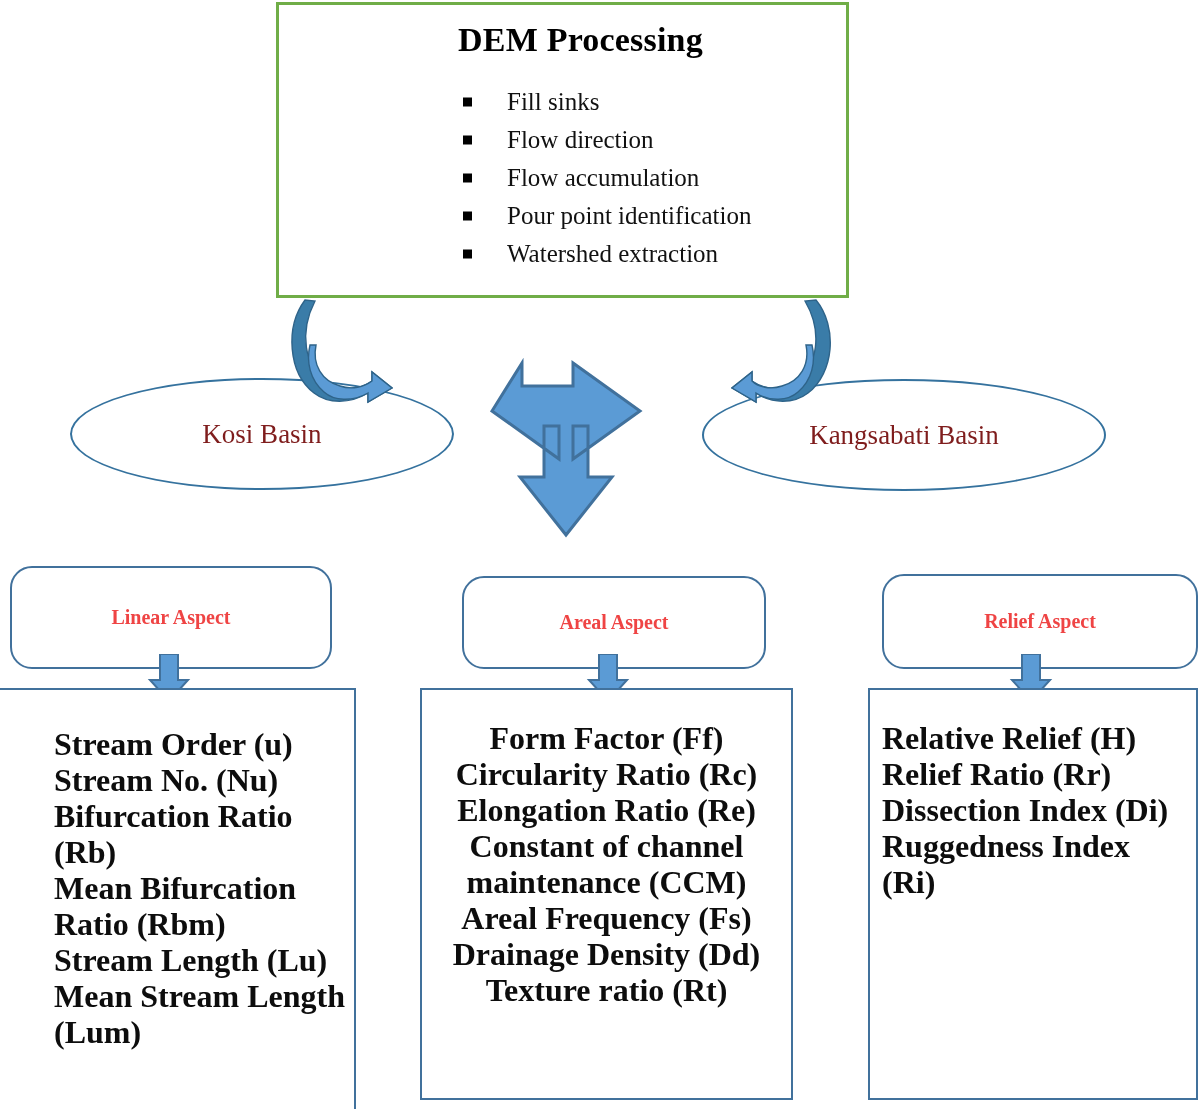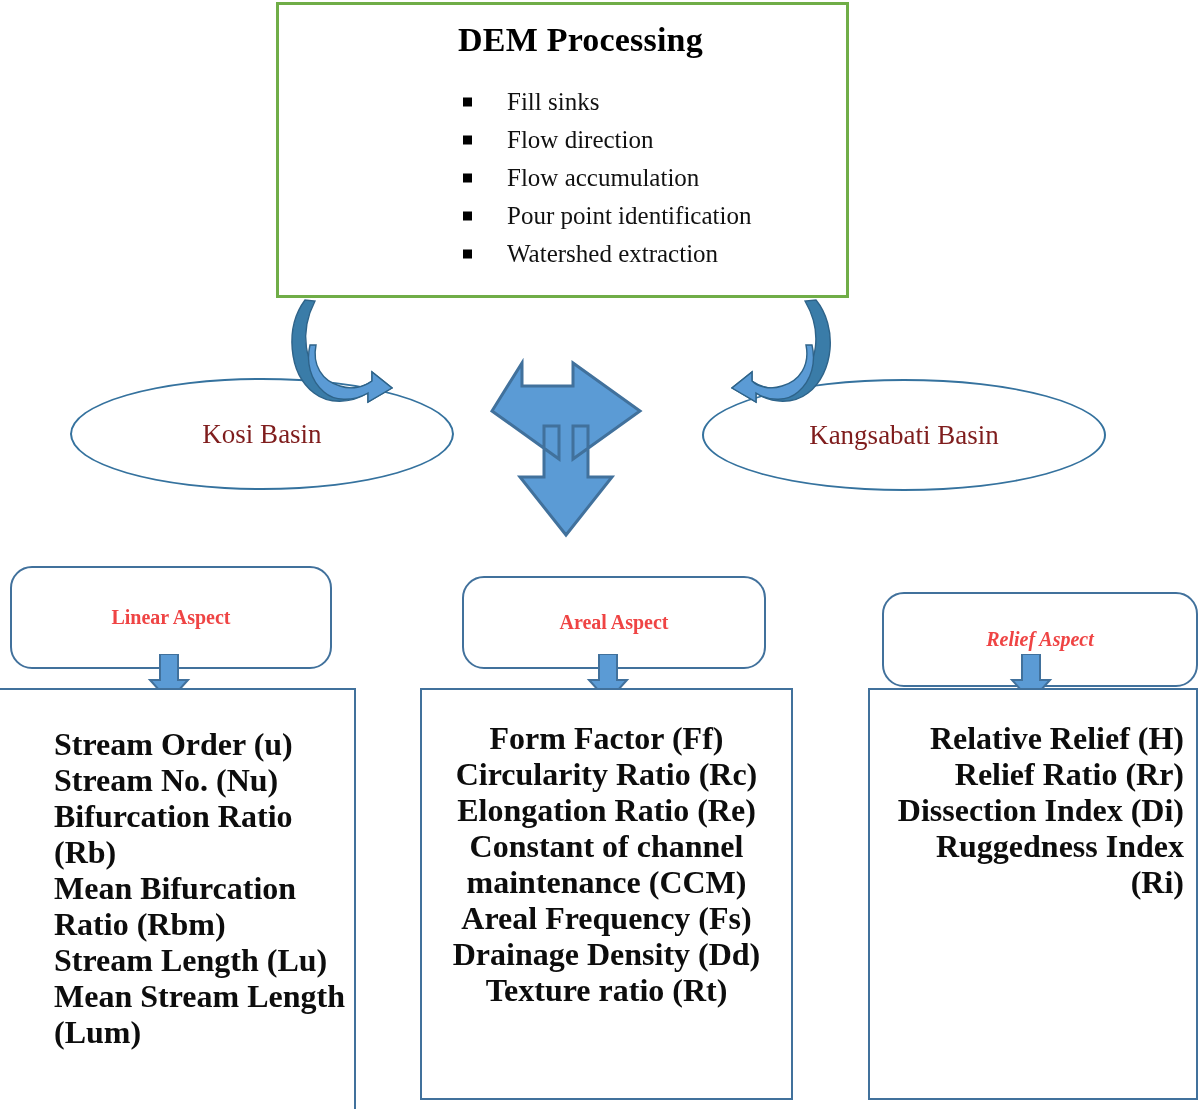--- a/index.html
+++ b/index.html
@@ -113,21 +113,21 @@
     justify-content: center;
   }
   .aspect-header-label {
     font-weight: bold;
     font-size: 20px;
     color: #ef4444;
     white-space: nowrap;
   }
   #header-linear   { left: 10px;  top: 566px; width: 322px; height: 103px; }
   #header-areal    { left: 462px; top: 576px; width: 304px; height: 93px;  }
-  #header-relief   { left: 882px; top: 592px; width: 316px; height: 95px; font-style: italic;  }
+  #header-relief   { left: 882px; top: 574px; width: 316px; height: 95px;  }
 
   
   .aspect-box {
     position: absolute;
     border: 2.5px solid #41719C;
     background: #ffffff;
     box-sizing: border-box;
   }
   #box-linear  { left: -4px;  top: 688px; width: 360px; height: 425px; }
   #box-areal   { left: 420px; top: 688px; width: 373px; height: 412px; }
@@ -139,21 +139,21 @@
     list-style: none;
   }
   .aspect-list li {
     font-weight: bold;
     font-size: 32px;
     line-height: 36px;
     color: #0d0d0d;
   }
   #list-linear  { margin-top: 36px; padding-left: 56px; text-align: left; }
   #list-areal   { margin-top: 30px; text-align: center; padding: 0 22px; }
-  #list-relief  { margin-top: 30px; text-align: right; padding: 0 12px; }
+  #list-relief  { margin-top: 30px; text-align: left; padding: 0 12px; }
 
   
   .down-arrow {
     position: absolute;
     width: 46px;
     height: 48px;
     pointer-events: none;
   }
   #downarrow-linear { left: 146px; top: 654px; }
   #downarrow-areal  { left: 585px; top: 654px; }

